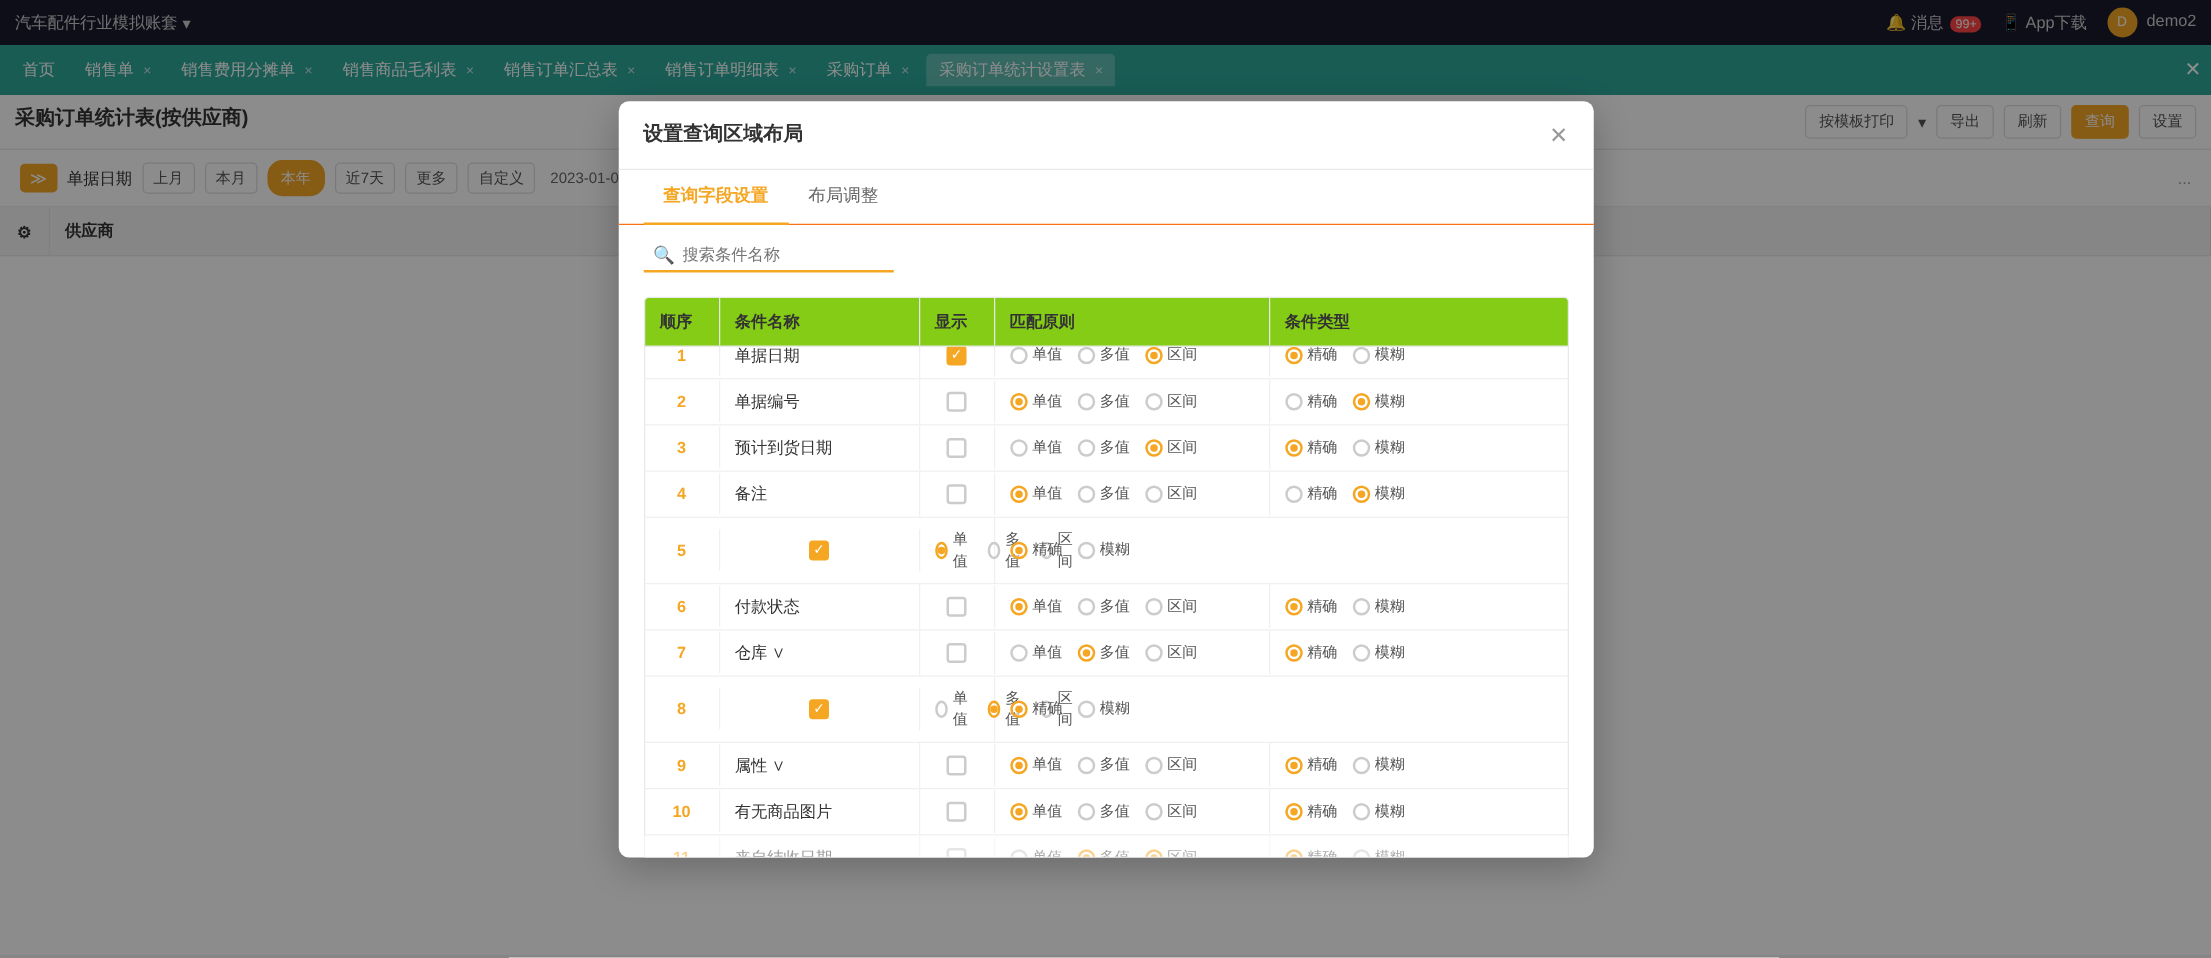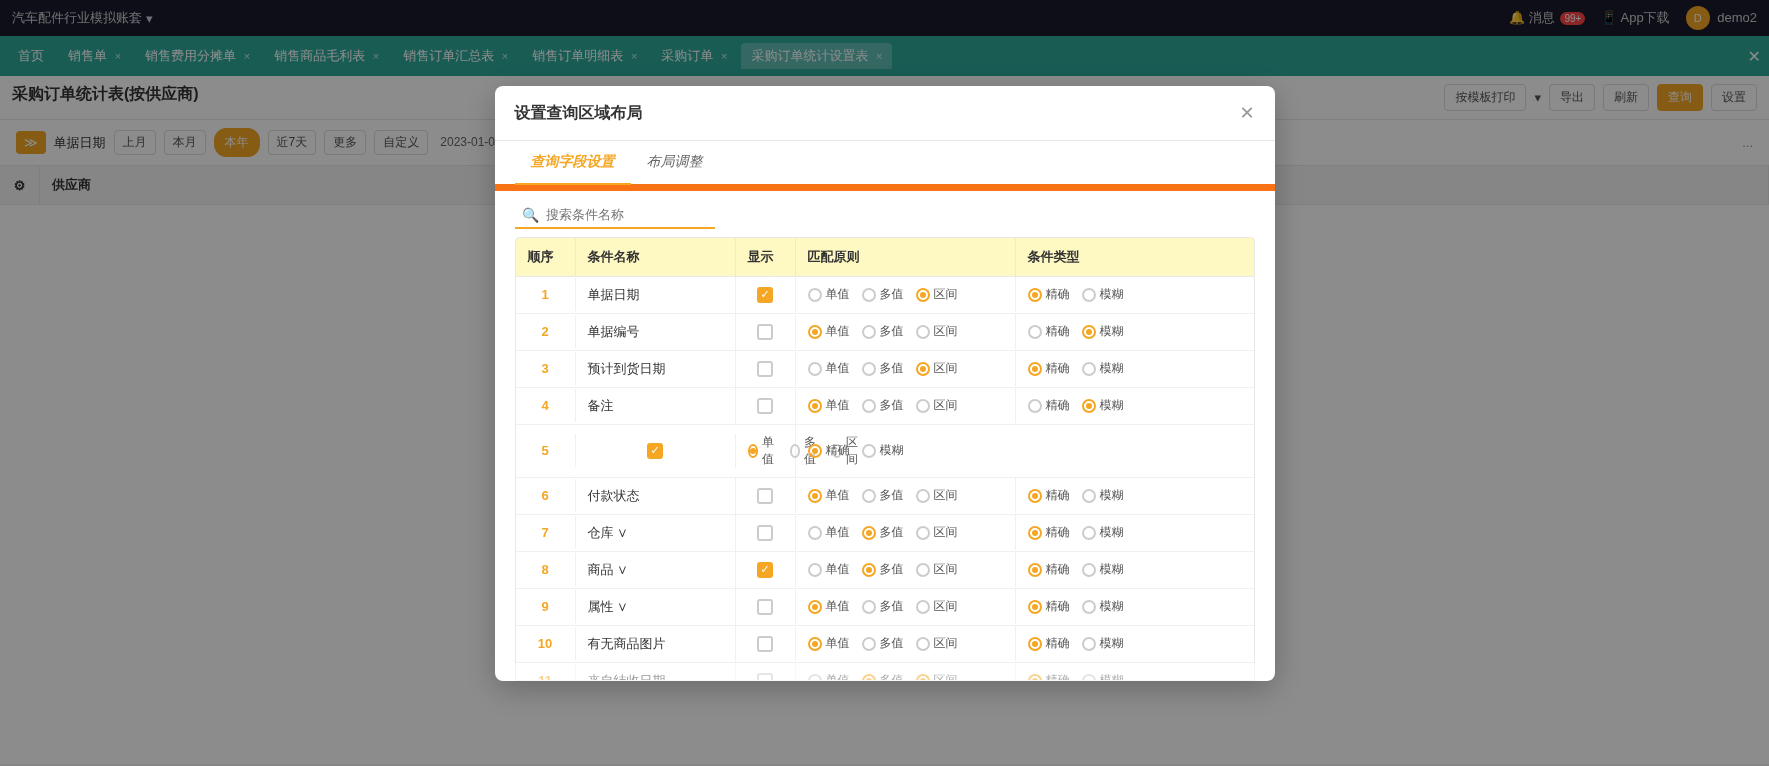--- a/index.html
+++ b/index.html
@@ -128,33 +128,32 @@
       width: 780px;
       max-height: 660px;
       display: flex;
       flex-direction: column;
       box-shadow: 0 8px 32px rgba(0,0,0,0.25);
     }
     .dialog-header {
       padding: 16px 20px;
       border-bottom: 1px solid #e8e8e8;
       display: flex;
-      align-items: flex-end;
+      align-items: center;
       justify-content: space-between;
     }
     .dialog-title { font-size: 16px; font-weight: bold; color: #333; }
     .dialog-close { cursor: pointer; color: #999; font-size: 18px; border: none; background: none; }
 
     
     .dialog-tabs {
       display: flex;
       padding: 0 20px;
-      border-bottom: 7px solid #f97316;
+      border-bottom: 1px solid #f97316;
       gap: 0;
-      font-style: italic;
     }
     .dialog-tab {
       padding: 12px 16px;
       cursor: pointer;
       font-size: 14px;
       color: #666;
       border-bottom: 2px solid transparent;
       margin-bottom: -1px;
     }
     .dialog-tab.active { color: #f5a623; border-bottom-color: #f5a623; font-weight: bold; }
@@ -178,25 +177,25 @@
 
     
     .dialog-table {
       flex: 1;
       overflow-y: auto;
       margin: 0 20px;
     }
     .dt-header {
       display: grid;
       grid-template-columns: 60px 160px 60px 220px 260px;
-      background: #fef9c3;
+      background: #84cc16;
       border: 1px solid #e8e8e8;
       border-radius: 4px 4px 0 0;
       position: sticky;
-      top: 0;
+      top: 12px;
     }
     .dt-th {
       padding: 10px 12px;
       font-size: 13px;
       font-weight: bold;
       color: #333;
       border-right: 1px solid #e8e8e8;
     }
     .dt-th:last-child { border-right: none; }
     .dt-row {
@@ -534,21 +533,20 @@
         <div class="dt-td">
           <div class="radio-group">
             <label class="radio-item"><div class="radio-dot selected"></div>精确</label>
             <label class="radio-item"><div class="radio-dot"></div>模糊</label>
           </div>
         </div>
       </div>
 
       <div class="dt-row">
         <div class="dt-td order-num">8</div>
-        <div class="dt-td">商品 ∨</div>
         <div class="dt-td center">
           <div class="cb-custom checked">✓</div>
         </div>
         <div class="dt-td">
           <div class="radio-group">
             <label class="radio-item"><div class="radio-dot"></div>单值</label>
             <label class="radio-item"><div class="radio-dot selected"></div>多值</label>
             <label class="radio-item"><div class="radio-dot"></div>区间</label>
           </div>
         </div>

